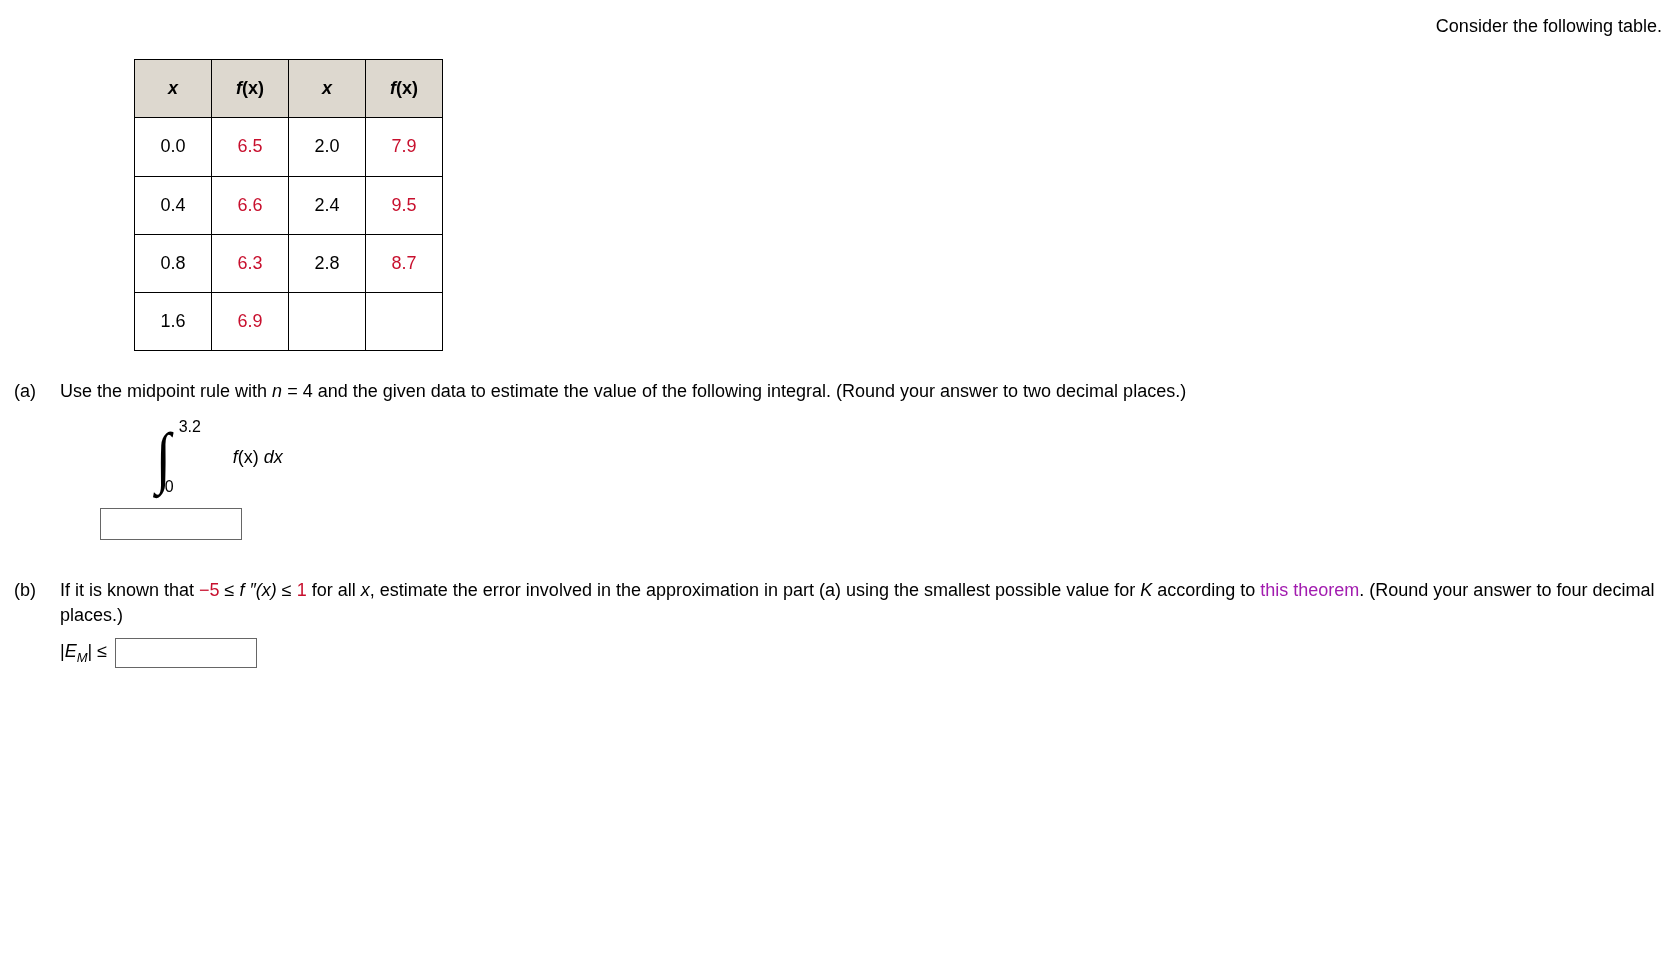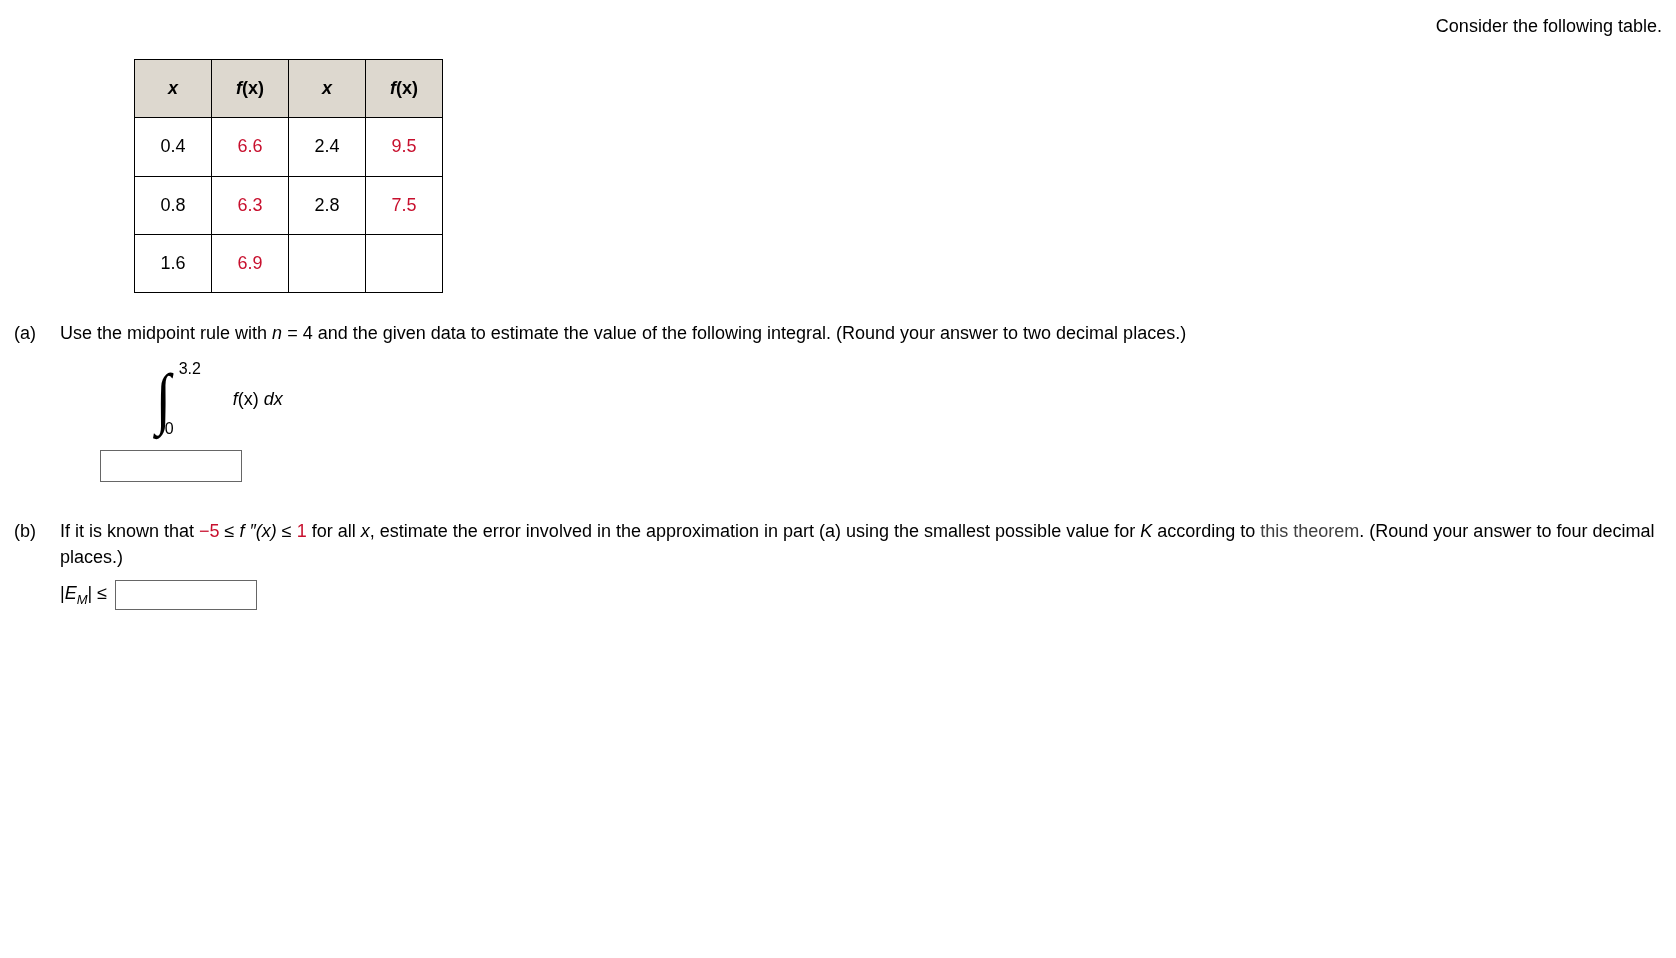--- a/index.html
+++ b/index.html
@@ -90,21 +90,21 @@
   }
   .answer-box {
     display: inline-block;
     border: 1px solid #666;
     width: 140px;
     height: 30px;
     margin-left: 40px;
     background: #fff;
   }
   .link {
-    color: #404040;
+    color: #a21caf;
   }
   .em-line {
     margin-top: 10px;
     display: flex;
     align-items: center;
   }
   .em-label {
     font-style: italic;
   }
   .em-label .sub {
@@ -135,30 +135,36 @@
     <thead>
       <tr>
         <th><span class="ital">x</span></th>
         <th><span class="fx"><span>f</span></span><span>(x)</span></th>
         <th><span class="ital">x</span></th>
         <th><span class="fx"><span>f</span></span><span>(x)</span></th>
       </tr>
     </thead>
     <tbody>
       <tr>
+        <td class="x">0.0</td>
+        <td class="fx">6.5</td>
+        <td class="x">2.0</td>
+        <td class="fx">7.9</td>
+      </tr>
+      <tr>
         <td class="x">0.4</td>
         <td class="fx">6.6</td>
         <td class="x">2.4</td>
         <td class="fx">9.5</td>
       </tr>
       <tr>
         <td class="x">0.8</td>
         <td class="fx">6.3</td>
         <td class="x">2.8</td>
-        <td class="fx">7.5</td>
+        <td class="fx">8.7</td>
       </tr>
       <tr>
         <td class="x">1.6</td>
         <td class="fx">6.9</td>
         <td class="x"></td>
         <td class="fx"></td>
       </tr>
     </tbody>
   </table>
 </div>

